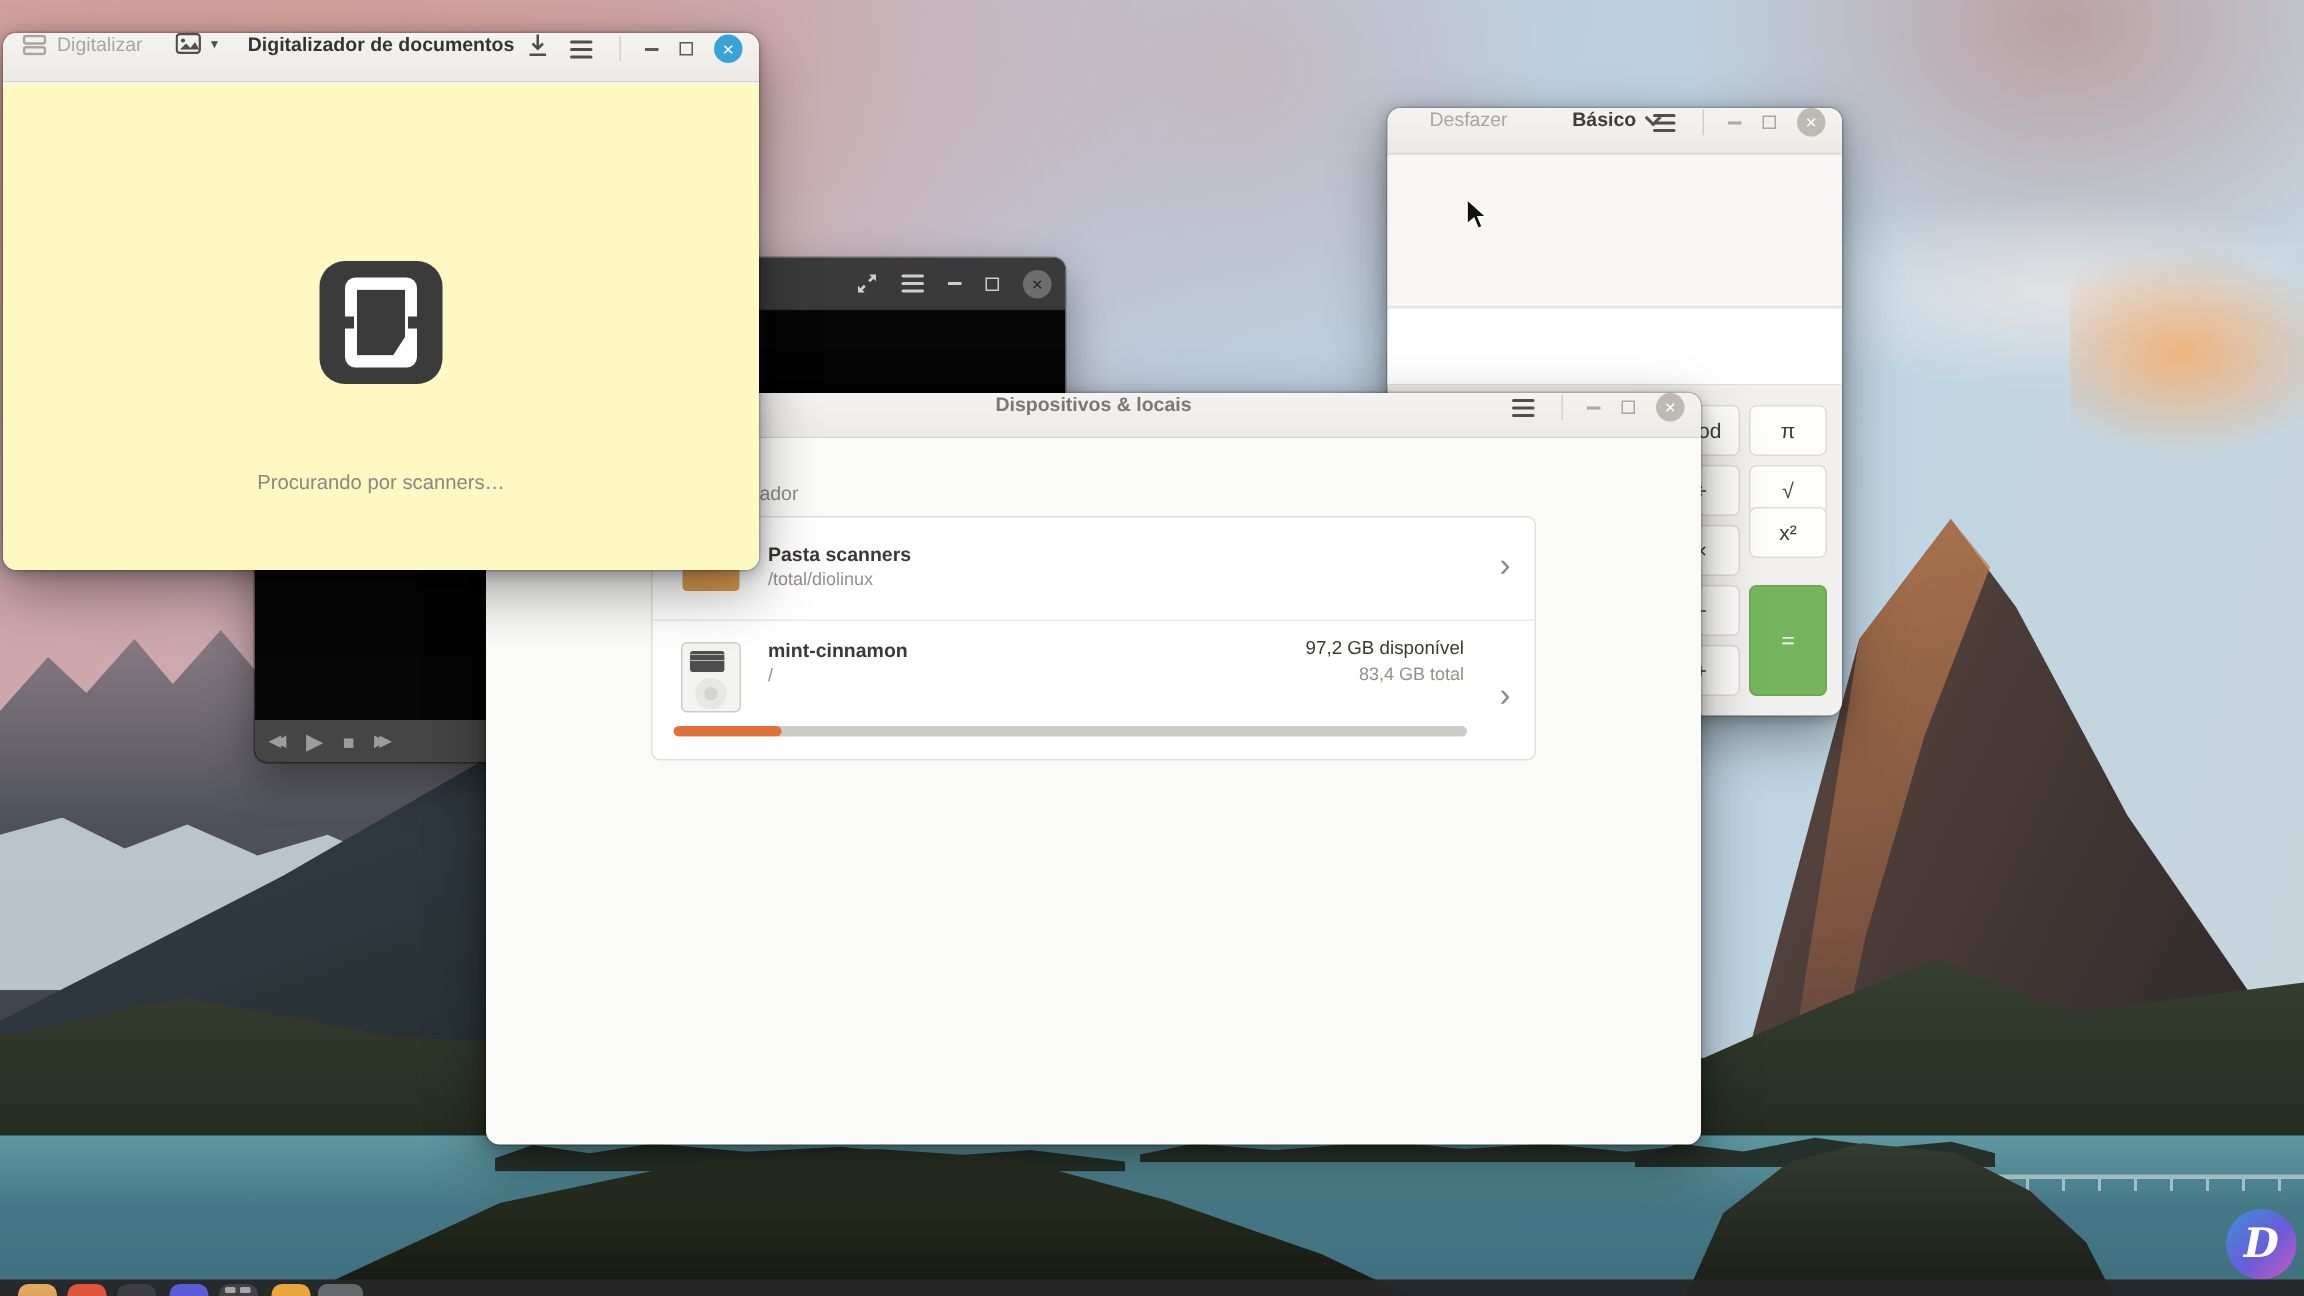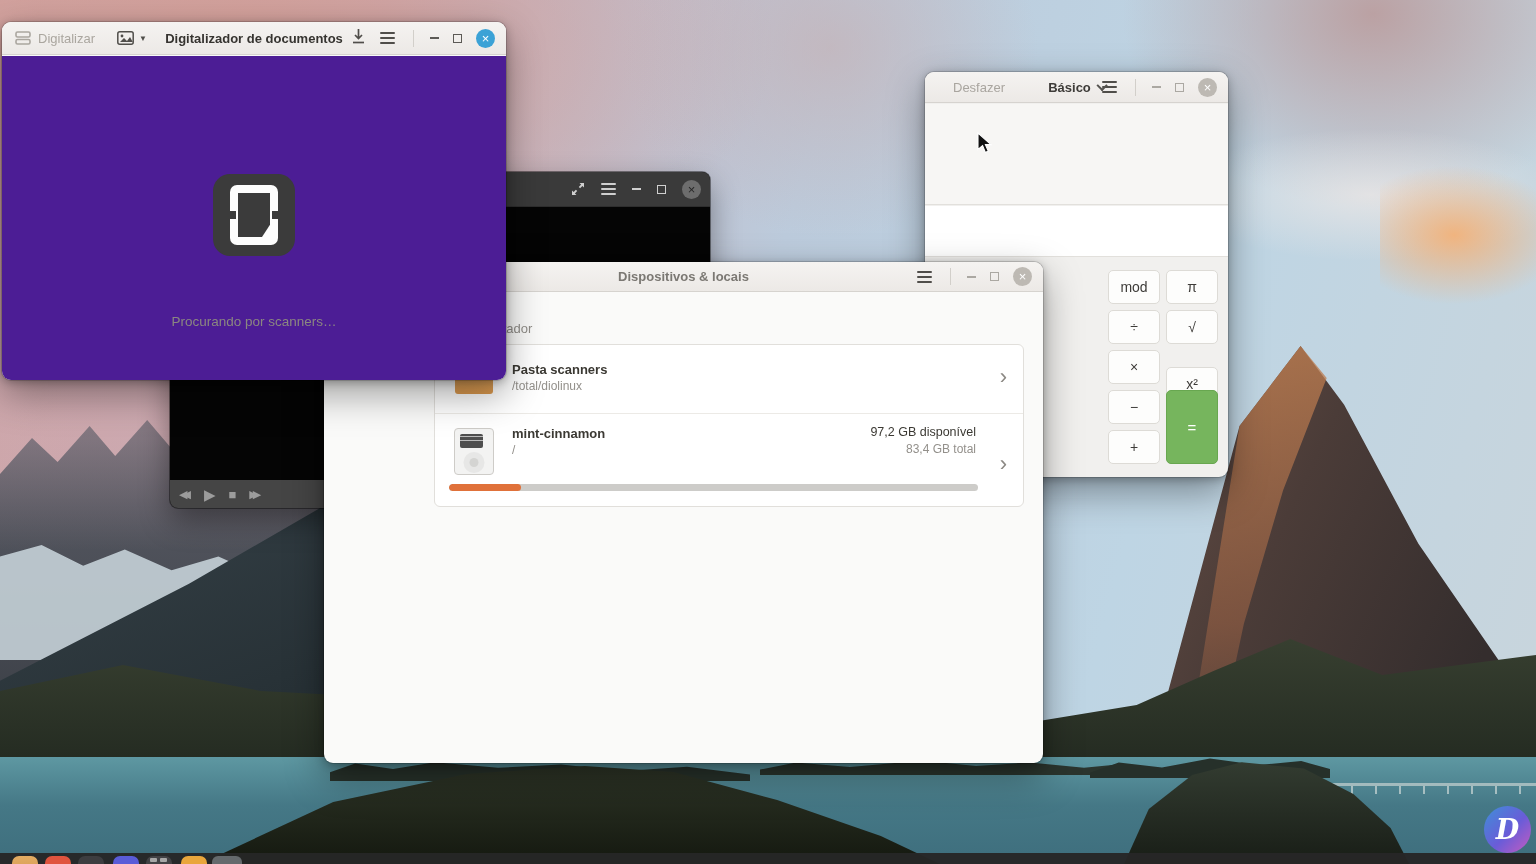--- a/index.html
+++ b/index.html
@@ -41,40 +41,40 @@
   .outcrop{left:1124px;top:758px;width:310px;height:106px;background:linear-gradient(#343d32,#181d16);
     clip-path:polygon(0 100%,8% 48%,22% 16%,38% 4%,58% 10%,74% 34%,86% 66%,92% 100%);}
   .dlogo{left:1484px;top:806px;width:47px;height:47px;border-radius:50%;
     background:linear-gradient(135deg,#3f8fd8 0%,#6a5cd8 55%,#c65cc0 100%);
     display:flex;align-items:center;justify-content:center;color:#fff;
     font-family:"DejaVu Serif","Liberation Serif",serif;font-style:italic;font-weight:bold;font-size:27px;}
 
   
   .window{position:absolute;border-radius:9px;box-shadow:0 14px 38px rgba(0,0,0,.38),0 2px 10px rgba(0,0,0,.28),0 0 0 1px rgba(0,0,0,.15);}
   .titlebar{height:33px;background:linear-gradient(#f5f3f1,#ecEAe7);background:linear-gradient(#f5f3f1,#ecE9e6);
-    border-bottom:1px solid #d6d3cf;border-radius:9px 9px 0 0;display:flex;align-items:center;position:relative;}
+    border-bottom:1px solid #d6d3cf;border-radius:9px 9px 0 0;display:flex;align-items:flex-start;position:relative;}
   .tb-title{position:absolute;left:50%;transform:translateX(-50%);font-size:13px;font-weight:bold;color:#363430;white-space:nowrap;}
   .tb-title.dim{color:#8b8883;}
   .controls{margin-left:auto;display:flex;align-items:center;gap:14px;padding-right:11px;}
   .sep{width:1px;height:17px;background:#d2cfca;margin:0 2px 0 4px;}
   .ctl-min{width:9px;height:2px;background:#5c5a56;}
   .ctl-min.dim{background:#aba8a2;}
   .ctl-max{width:9px;height:9px;border:1.5px solid #5c5a56;}
   .ctl-max.dim{border-color:#aba8a2;}
   .ctl-close{width:19px;height:19px;border-radius:50%;display:flex;align-items:center;justify-content:center;
     font-size:13px;line-height:1;color:#fff;}
   .close-active{background:#3ba2d6;}
   .close-dim{background:#bdb9b3;}
   .hamburger{display:inline-flex;flex-direction:column;gap:3px;}
   .hamburger i{display:block;width:15px;height:2px;background:#504e4a;border-radius:1px;}
   .hamburger.light i{background:#cfcfcf;}
 
   
   #scanner{left:2px;top:22px;width:504px;height:358px;background:#f9f9f8;z-index:40;}
-  #scanner .body{position:absolute;inset:34px 0 0 0;background:#4c1d95;border-radius:0 0 9px 9px;}
+  #scanner .body{position:absolute;inset:34px 0 0 0;background:#fef9c3;border-radius:0 0 9px 9px;}
   .scan-btn{display:flex;align-items:center;gap:7px;margin-left:13px;color:#aaa69f;font-size:13px;}
   .img-btn{display:flex;align-items:center;gap:5px;margin-left:22px;color:#504e4a;}
   .tri-down{font-size:8px;color:#504e4a;}
   .dl-btn{margin-left:auto;}
   .scan-glyph{position:absolute;left:211px;top:118px;width:82px;height:82px;background:#3b3b3b;border-radius:17px;}
   .scan-glyph .slot{position:absolute;left:17px;top:11px;right:17px;bottom:11px;background:#fdfdfd;border-radius:7px;}
   .scan-glyph .page{position:absolute;left:25px;top:19px;width:32px;height:44px;background:#3b3b3b;
     clip-path:polygon(0 0,100% 0,100% 72%,75% 100%,0 100%);}
   .scan-glyph .notch{position:absolute;top:37px;width:9px;height:8px;background:#3b3b3b;}
   .scan-glyph .notch.l{left:14px;} .scan-glyph .notch.r{right:14px;}
@@ -101,21 +101,21 @@
   .mp-ico{color:#cfcfcf;display:flex;align-items:center;}
   .mp-min{width:9px;height:2px;background:#cfcfcf;}
   .mp-max{width:9px;height:9px;border:1.5px solid #cfcfcf;}
   .mp-close{width:19px;height:19px;border-radius:50%;background:#6d6d6d;color:#262626;display:flex;align-items:center;justify-content:center;font-size:13px;}
   .mp-controls{position:absolute;left:0;right:0;bottom:0;height:28px;background:#454545;border-radius:0 0 8px 8px;
     display:flex;align-items:center;gap:13px;padding-left:9px;color:#9c9c9c;}
   .tr-ico{font-size:13px;line-height:1;}
   .tr-double{letter-spacing:-5px;font-size:11px;padding-right:5px;}
 
   
-  #fm{left:324px;top:262px;width:719px;height:501px;background:#fafaf9;z-index:30;}
+  #fm{left:324px;top:262px;width:810px;height:501px;background:#fafaf9;z-index:30;}
   #fm .titlebar{height:30px;}
   #fm .tb-title{font-size:13px;color:#7b7873;}
   .section-label{position:absolute;left:110px;top:59px;font-size:13px;color:#8f8c87;}
   .card{position:absolute;left:110px;top:82px;width:590px;height:163px;background:#fff;border:1px solid #e1dfdb;border-radius:6px;}
   .row{position:absolute;left:0;right:0;}
   .row1{top:0;height:68px;}
   .row2{top:68px;height:94px;border-top:1px solid #eceae6;}
   .folder{position:absolute;left:20px;top:18px;width:38px;height:31px;background:linear-gradient(#eeb46c,#da984d);border-radius:3px;}
   .folder:before{content:"";position:absolute;left:0;top:-4px;width:17px;height:6px;background:#dfa257;border-radius:3px 3px 0 0;}
   .folder:after{content:"";position:absolute;left:3px;top:5px;right:3px;height:7px;background:#c9883f;border-radius:2px;}
@@ -214,21 +214,21 @@
         <span class="ctl-close close-dim">×</span>
       </span>
     </div>
     <div class="calc-display"></div>
     <div class="calc-entry"></div>
     <div class="cbtn" style="left:183px;top:198px;">mod</div>
     <div class="cbtn" style="left:241px;top:198px;">π</div>
     <div class="cbtn" style="left:183px;top:238px;">÷</div>
     <div class="cbtn" style="left:241px;top:238px;">√</div>
     <div class="cbtn" style="left:183px;top:278px;">×</div>
-    <div class="cbtn" style="left:241px;top:295px;">x²</div>
+    <div class="cbtn" style="left:241px;top:266px;">x²</div>
     <div class="cbtn" style="left:183px;top:318px;">−</div>
     <div class="cbtn equals" style="left:241px;top:318px;height:74px;">=</div>
     <div class="cbtn" style="left:183px;top:358px;">+</div>
   </div>
 
   <div class="window" id="fm">
     <div class="titlebar">
       <span class="tb-title dim">Dispositivos &amp; locais</span>
       <span class="controls">
         <span class="hamburger">

